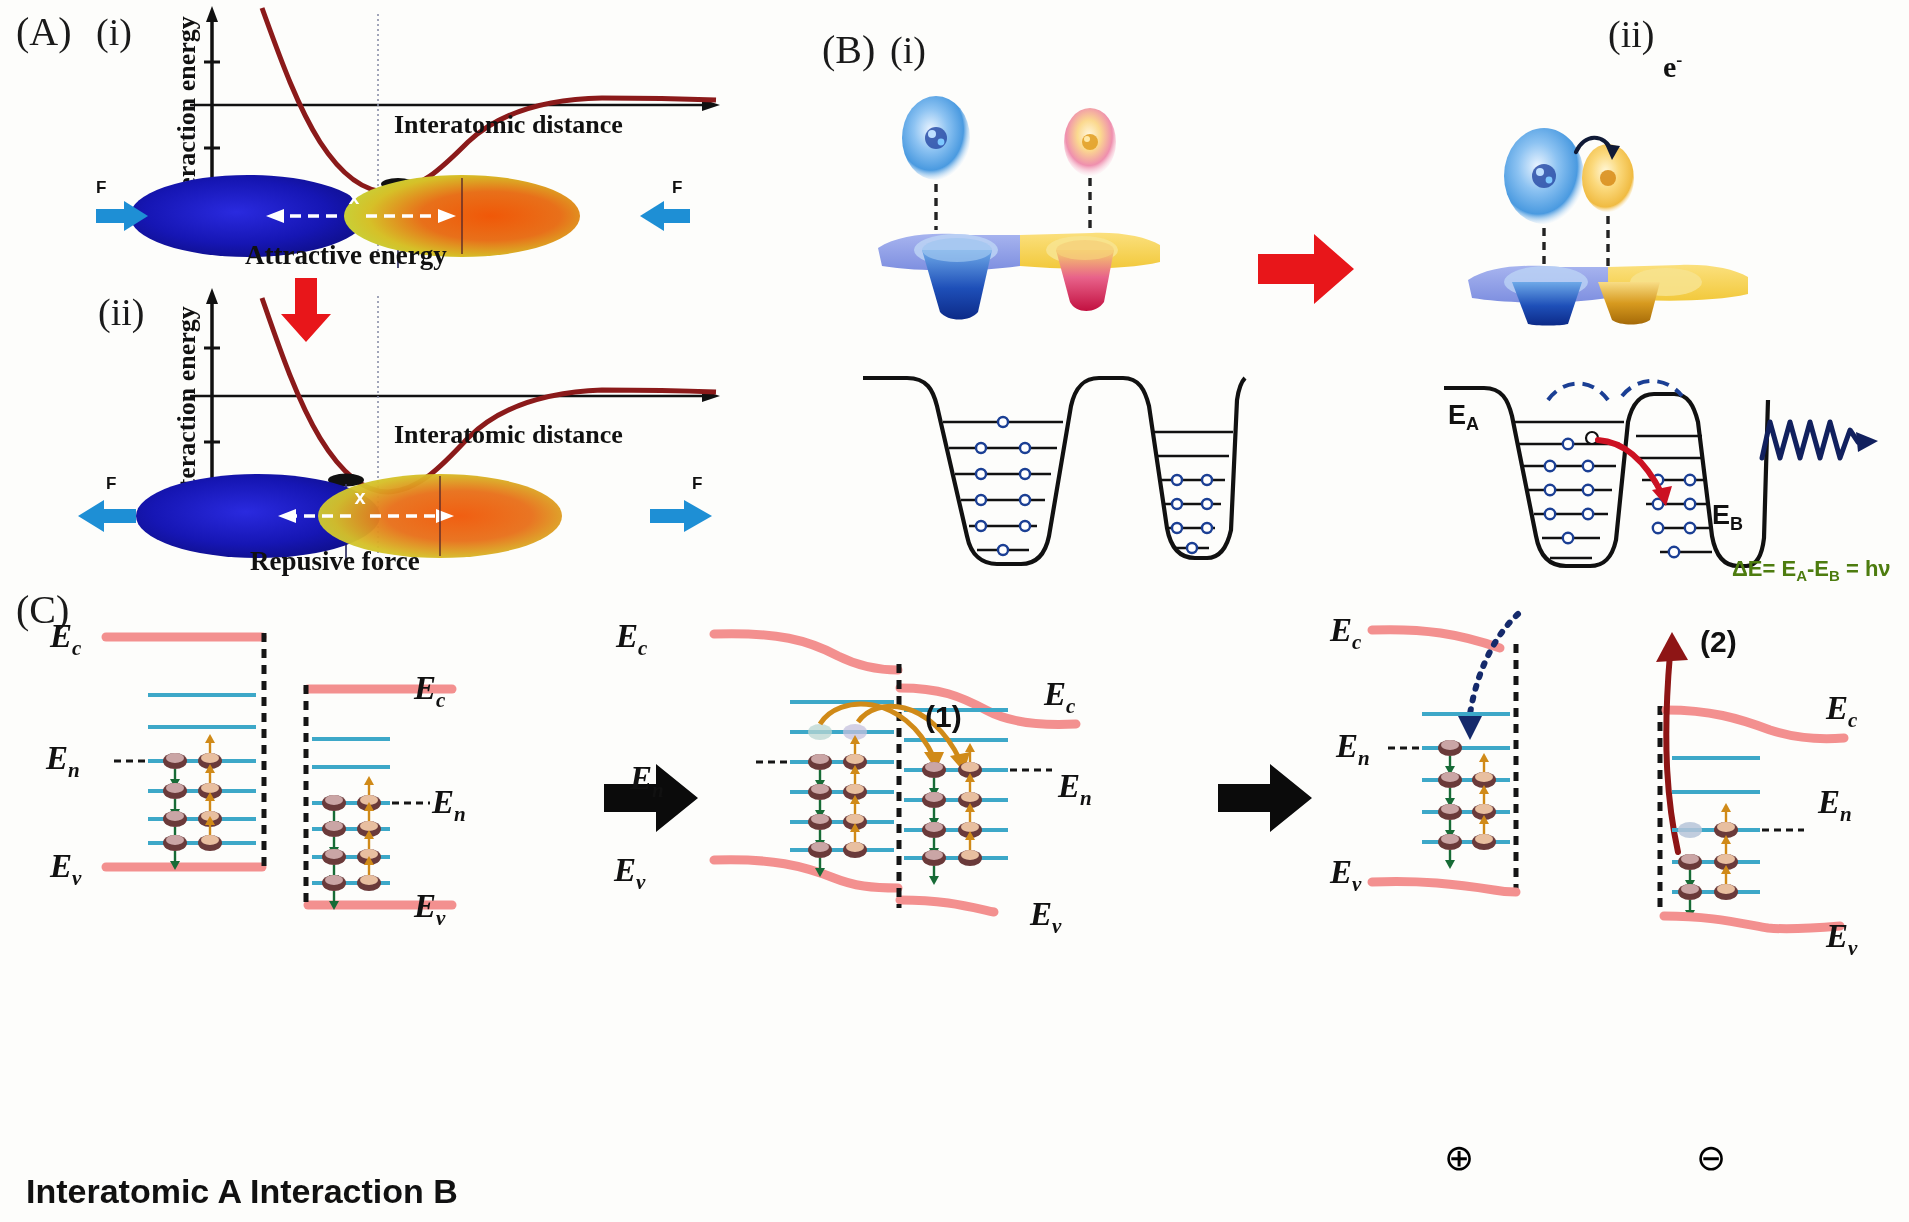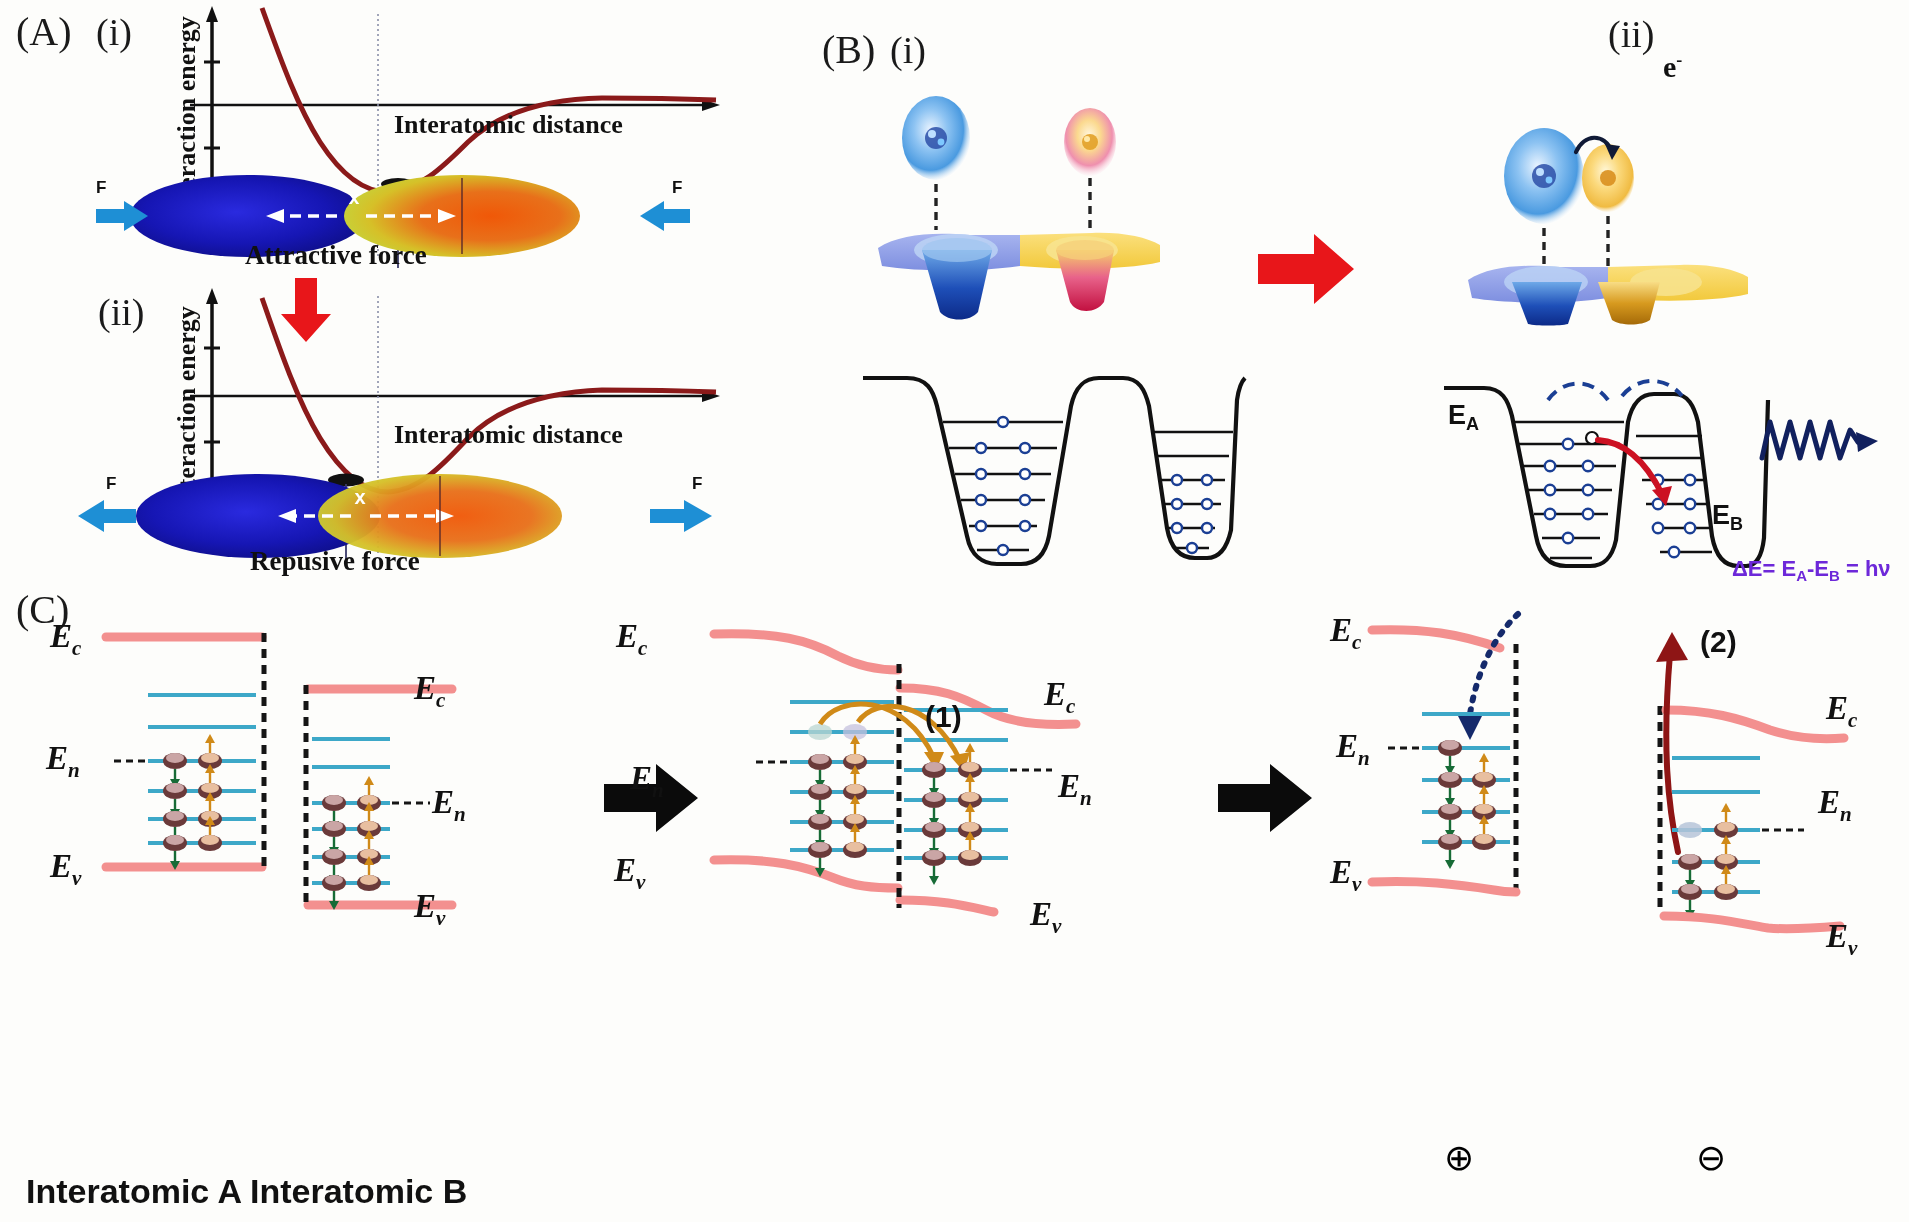--- a/index.html
+++ b/index.html
@@ -10,21 +10,21 @@
   .roman{font-family:"Liberation Serif",serif;font-size:38px;color:#1a1a1a;}
   .axis-title{font-family:"Liberation Serif",serif;font-weight:bold;font-size:26px;color:#111;}
   .axis-title.vert{transform:rotate(-90deg);transform-origin:left top;white-space:nowrap;}
   .force-cap{font-family:"Liberation Serif",serif;font-weight:bold;font-size:27px;color:#111;}
   .flabel{font-family:"Liberation Sans",sans-serif;font-weight:bold;font-size:17px;color:#111;}
   .dielectric-cap{font-family:"Liberation Sans",sans-serif;font-weight:bold;font-size:34px;color:#111;}
   .elabel{font-family:"Liberation Serif",serif;font-style:italic;font-weight:bold;font-size:33px;color:#111;}
   .elabel sub{font-size:21px;font-style:italic;}
   .eab{font-family:"Liberation Sans",sans-serif;font-weight:bold;font-size:27px;color:#111;}
   .eab sub{font-size:18px;}
-  .eq{font-family:"Liberation Sans",sans-serif;font-weight:bold;font-size:22px;color:#6d28d9;white-space:nowrap;}
+  .eq{font-family:"Liberation Sans",sans-serif;font-weight:bold;font-size:22px;color:#4d7c0f;white-space:nowrap;}
   .eq sub{font-size:15px;}
   .eminus{font-family:"Liberation Serif",serif;font-weight:bold;font-size:30px;color:#111;}
   .eminus sup{font-size:18px;}
   .numlab{font-family:"Liberation Sans",sans-serif;font-weight:bold;font-size:30px;color:#111;}
   svg{display:block;overflow:visible;}
 </style>
 </head>
 <body>
 
 <div class="abs panel-letter" style="left:16px;top:8px;">(A)</div>
@@ -88,21 +88,21 @@
     <line x1="306" y1="46" x2="386" y2="46" stroke="#fff" stroke-width="3.4" stroke-dasharray="11,7"></line>
     <polygon points="396,46 378,39 378,53" fill="#fff"></polygon>
 
     <text x="294" y="34" font-family="Liberation Sans, sans-serif" font-size="19" font-weight="bold" fill="#fff" text-anchor="middle">x</text>
 
     <line x1="402" y1="8" x2="402" y2="84" stroke="#5a2a2a" stroke-width="1.4"></line>
   </svg>
 </div>
 <div class="abs flabel" style="left:96px;top:178px;">F</div>
 <div class="abs flabel" style="left:672px;top:178px;">F</div>
-<div class="abs force-cap" style="left:245px;top:240px;">Attractive force</div>
+<div class="abs force-cap" style="left:245px;top:240px;">Attractive energy</div>
 
 <div class="abs" style="left:275px;top:278px;">
   <svg width="62" height="66" viewBox="0 0 62 66">
     <polygon points="20,0 42,0 42,36 56,36 31,64 6,36 20,36" fill="#e8161a"></polygon>
   </svg>
 </div>
 
 <div class="abs roman" style="left:98px;top:290px;">(ii)</div>
 
 <div class="abs" style="left:150px;top:282px;width:600px;height:280px;">
@@ -537,21 +537,21 @@
     <line x1="352" y1="188" x2="390" y2="188" stroke="#151515" stroke-width="3" stroke-dasharray="7,5"></line>
   </svg>
 </div>
 <div class="abs elabel" style="left:50px;top:618px;"><span>E</span><sub>c</sub></div>
 <div class="abs elabel" style="left:46px;top:740px;"><span>E</span><sub>n</sub></div>
 <div class="abs elabel" style="left:50px;top:848px;"><span>E</span><sub>v</sub></div>
 <div class="abs elabel" style="left:414px;top:670px;"><span>E</span><sub>c</sub></div>
 <div class="abs elabel" style="left:432px;top:784px;"><span>E</span><sub>n</sub></div>
 <div class="abs elabel" style="left:414px;top:888px;"><span>E</span><sub>v</sub></div>
 <div class="abs dielectric-cap" style="left:26px;top:1172px;">Interatomic A</div>
-<div class="abs dielectric-cap" style="left:250px;top:1172px;">Interatomic B</div>
+<div class="abs dielectric-cap" style="left:250px;top:1172px;">Interaction B</div>
 
 <div class="abs" style="left:604px;top:762px;">
   <svg width="96" height="72" viewBox="0 0 96 72">
     <polygon points="0,22 52,22 52,2 94,36 52,70 52,50 0,50" fill="#0b0b0b"></polygon>
   </svg>
 </div>
 
 <div class="abs" style="left:708px;top:612px;width:430px;height:300px;">
   <svg width="430" height="300" viewBox="0 0 430 300">
 

